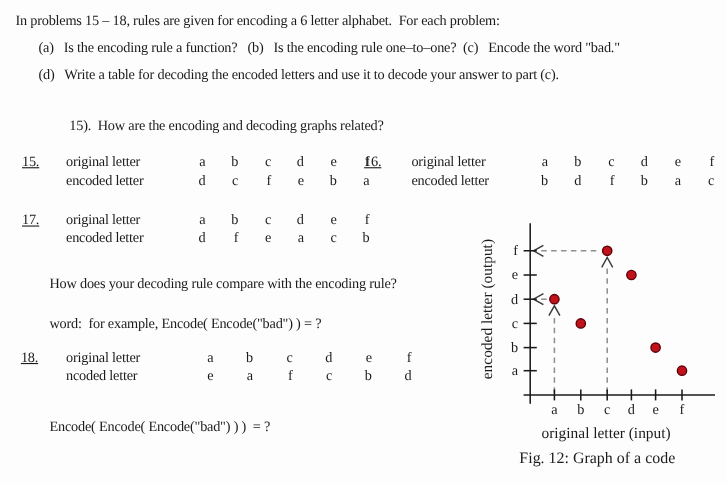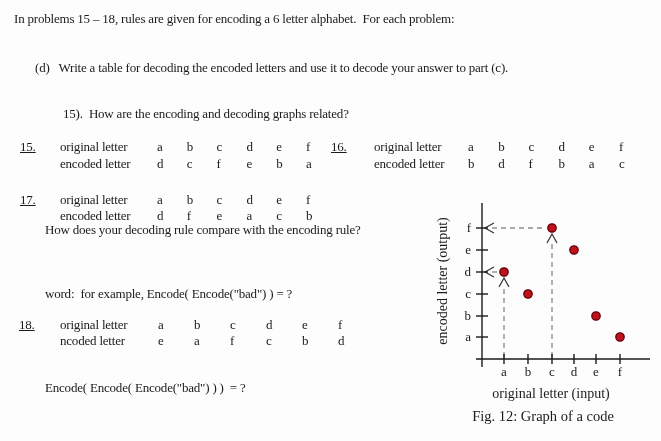--- a/index.html
+++ b/index.html
@@ -3,20 +3,21 @@
 <meta charset="utf-8">
 <style>
   html,body{margin:0;padding:0;background:#e9e9e9;}
   .page{
     position:relative;
     width:661px;height:441px;
     background:#fdfdfd;
     font-family:"Liberation Serif", serif;
     color:#1b1b1b;
     overflow:hidden;
+    text-align:right;
   }
   .line{
     position:absolute;
     font-size:13px;
     line-height:15px;
     letter-spacing:-0.2px;
     white-space:pre;
   }
   .problem{position:absolute;font-size:13px;letter-spacing:-0.2px;}
   .pnum{position:absolute;left:0;top:0;text-decoration:underline;}
@@ -48,20 +49,21 @@
   .tick{font:13px "Liberation Serif",serif;fill:#1b1b1b;}
   .axlabel{font:14px "Liberation Serif",serif;fill:#1b1b1b;}
   .caption{font:14.5px "Liberation Serif",serif;fill:#1b1b1b;}
 </style>
 </head>
 <body>
 
 <div class="page">
 
   <div class="line" style="left:14px;top:11px">In problems 15 – 18, rules are given for encoding a 6 letter alphabet.  For each problem:</div>
+  <div class="line" style="left:35px;top:35px">(a)   Is the encoding rule a function?   (b)   Is the encoding rule one–to–one?  (c)   Encode the word "bad."</div>
   <div class="line" style="left:35px;top:60px">(d)   Write a table for decoding the encoded letters and use it to decode your answer to part (c).</div>
   <div class="line" style="left:63px;top:106px">15).  How are the encoding and decoding graphs related?</div>
 
   <div class="problem" id="p15">
     <span class="pnum">15.</span>
     <div class="prow r1">
       <span class="plabel">original letter</span>
       <div class="letters"><span>a</span><span>b</span><span>c</span><span>d</span><span>e</span><span>f</span></div>
     </div>
     <div class="prow r2">
@@ -87,21 +89,21 @@
     <div class="prow r1">
       <span class="plabel">original letter</span>
       <div class="letters"><span>a</span><span>b</span><span>c</span><span>d</span><span>e</span><span>f</span></div>
     </div>
     <div class="prow r2">
       <span class="plabel">encoded letter</span>
       <div class="letters"><span>d</span><span>f</span><span>e</span><span>a</span><span>c</span><span>b</span></div>
     </div>
   </div>
 
-  <div class="line" style="left:45px;top:222px">How does your decoding rule compare with the encoding rule?</div>
+  <div class="line" style="left:45px;top:250px">How does your decoding rule compare with the encoding rule?</div>
   <div class="line" style="left:45px;top:286px">word:  for example, Encode( Encode("bad") ) = ?</div>
 
   <div class="problem" id="p18">
     <span class="pnum">18.</span>
     <div class="prow r1">
       <span class="plabel">original letter</span>
       <div class="letters"><span>a</span><span>b</span><span>c</span><span>d</span><span>e</span><span>f</span></div>
     </div>
     <div class="prow r2">
       <span class="plabel">ncoded letter</span>

